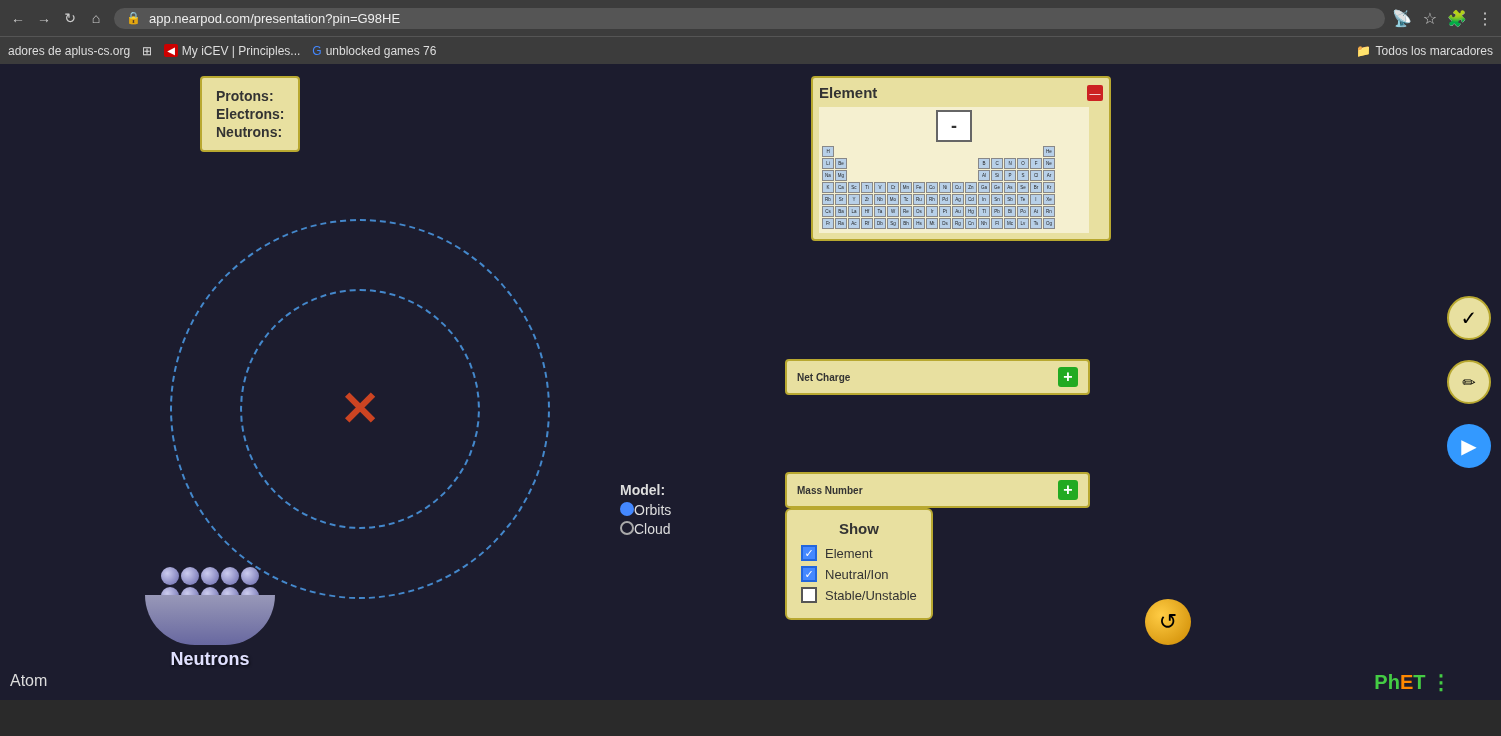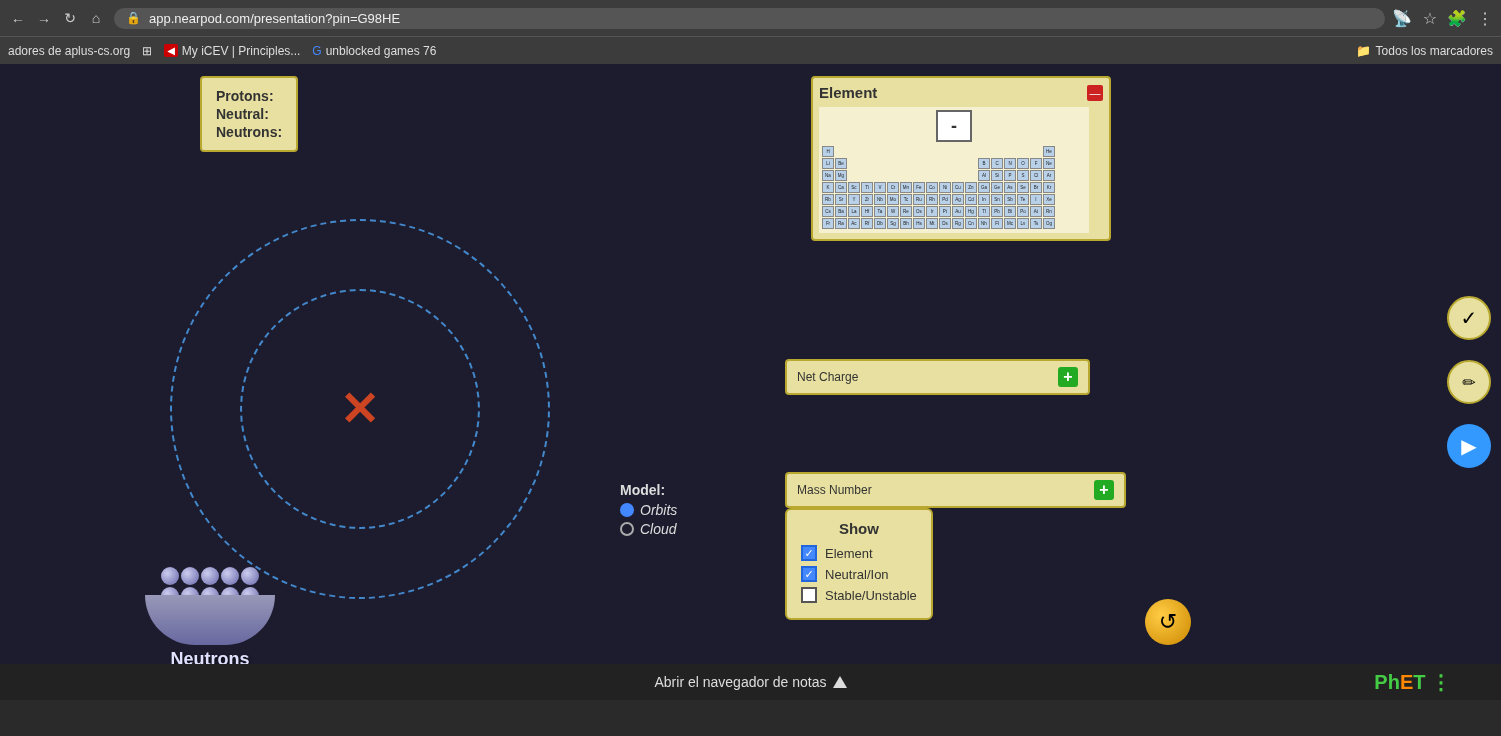--- a/index.html
+++ b/index.html
@@ -156,25 +156,23 @@
       left: 620px;
       color: #ddd;
       font-size: 14px;
     }
     .model-label {
       font-weight: bold;
       margin-bottom: 4px;
     }
     .radio-item {
       display: flex;
-      align-items: center;
-      gap: 6px;
+      align-items: flex-start;
       margin: 3px 0;
       cursor: pointer;
-      font-style: italic;
     }
     .radio-circle {
       width: 14px;
       height: 14px;
       border-radius: 50%;
       border: 2px solid #aaa;
       background: transparent;
       position: relative;
     }
     .radio-circle.selected {
@@ -238,22 +236,22 @@
       background: #e8e0a0;
       border: 2px solid #b8a830;
       border-radius: 4px;
       padding: 6px 10px;
       display: flex;
       justify-content: space-between;
       align-items: center;
       z-index: 10;
     }
     .panel-label {
-      font-weight: normal;
-      font-size: 12px;
+      font-weight: bold;
+      font-size: 10px;
       color: #333;
     }
     .plus-btn {
       background: #22aa22;
       color: white;
       border: none;
       border-radius: 3px;
       width: 20px;
       height: 20px;
       font-size: 16px;
@@ -577,21 +575,21 @@
     <span>📁</span>
     <span>Todos los marcadores</span>
   </span>
 </div>
 
 <div class="main-content">
   <div class="sim-area">
 
     <div class="info-panel">
       <div>Protons:</div>
-      <div>Neutral:</div>
+      <div>Electrons:</div>
       <div>Neutrons:</div>
     </div>
 
     <div class="atom-area">
       <div class="orbit-circle"></div>
       <div class="orbit-circle-2"></div>
       <div class="nucleus-x">✕</div>
     </div>
 
     <div class="element-panel" style="top:12px; right:390px; left:auto;">
@@ -749,21 +747,21 @@
             </div>
           </div>
       </div>
     </div>
 
     <div class="net-charge-panel" style="top: 295px; left: 785px; width: 305px;">
       <span class="panel-label">Net Charge</span>
       <button class="plus-btn">+</button>
     </div>
 
-    <div class="mass-number-panel" style="top: 408px; left: 785px; width: 341px;">
+    <div class="mass-number-panel" style="top: 408px; left: 785px; width: 305px;">
       <span class="panel-label">Mass Number</span>
       <button class="plus-btn">+</button>
     </div>
 
     <div class="model-selector">
       <div class="model-label">Model:</div>
       <div class="radio-item">
         <div class="radio-circle selected"></div>
         <span>Orbits</span>
       </div>
@@ -832,21 +830,15 @@
         <span>▶</span>
       </button>
     </div>
 
     <div class="atom-label">Atom</div>
 
     <div class="phet-logo">
       Ph<span>E</span>T ⋮
     </div>
 
-    <div class="bottom-bar">
-      <div class="bottom-bar-text">
-        <span>Abrir el navegador de notas</span>
-        <div class="triangle-up"></div>
-      </div>
-    </div>
 
   </div>
 </div>
 
 </body></html>

